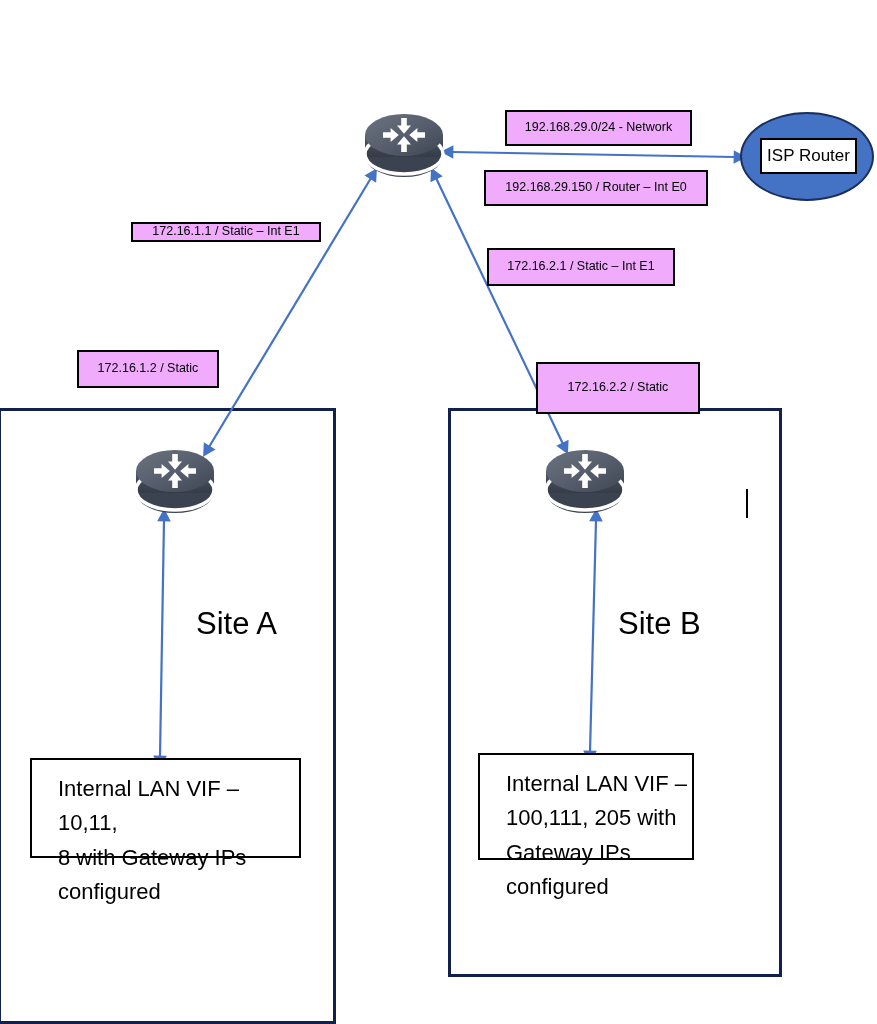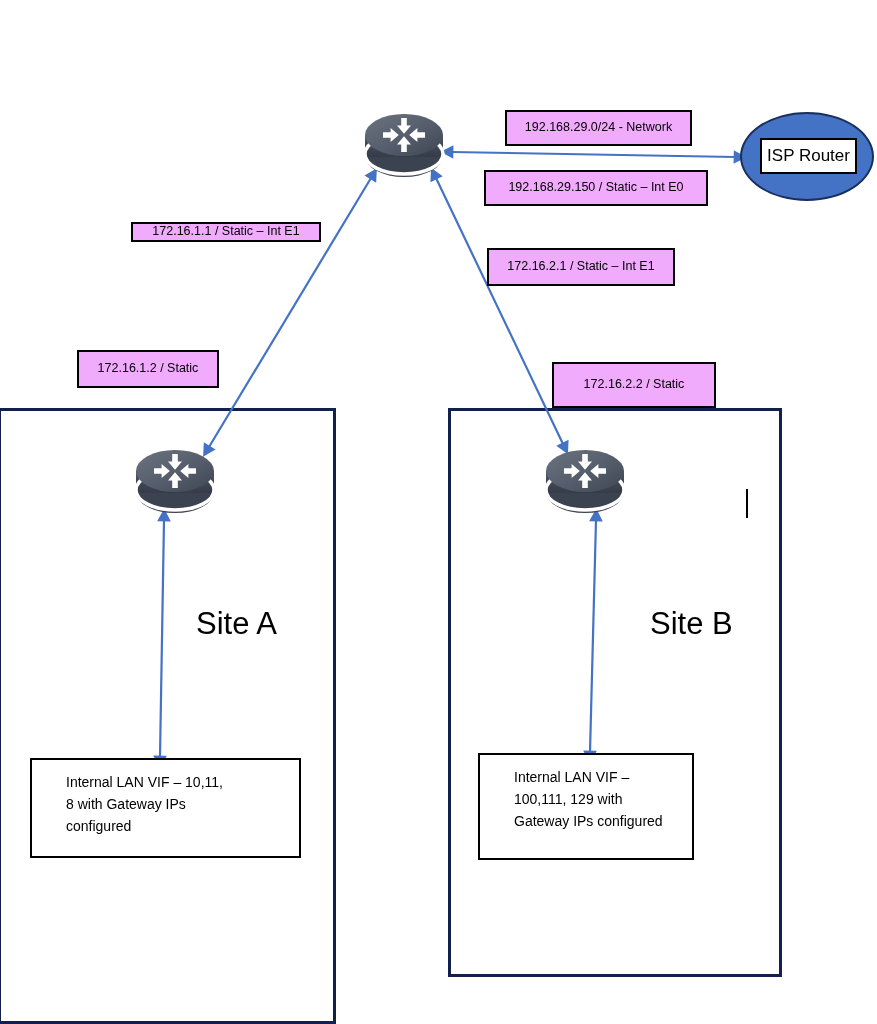--- a/index.html
+++ b/index.html
@@ -35,53 +35,53 @@
   #site-b-box { left: 448px; top: 408px; width: 334px; height: 569px; }
 
   .site-label {
     position: absolute;
     font-family: "Liberation Sans", sans-serif;
     font-size: 31px;
     color: #000000;
     white-space: nowrap;
   }
   #site-a-label { left: 196px; top: 606px; }
-  #site-b-label { left: 618px; top: 606px; margin-left: 32px; }
+  #site-b-label { left: 618px; top: 606px; }
 
   .callout {
     position: absolute;
     box-sizing: border-box;
     border: 2.5px solid #000000;
     background: #f0abfc;
     display: flex;
     align-items: center;
     justify-content: center;
     font-family: "Liberation Sans", sans-serif;
     font-size: 12.5px;
     color: #000000;
     line-height: 1.25;
     white-space: nowrap;
   }
   #cal-net     { left: 505px; top: 110px; width: 187px; height: 36px; }
   #cal-e0      { left: 484px; top: 170px; width: 224px; height: 36px; }
   #cal-e1a     { left: 131px; top: 222px; width: 190px; height: 20px; }
   #cal-e1b     { left: 487px; top: 248px; width: 188px; height: 38px; }
   #cal-static-a{ left: 77px;  top: 350px; width: 142px; height: 38px; }
-  #cal-static-b{ left: 552px; top: 362px; width: 164px; height: 46px; }
+  #cal-static-b{ left: 536px; top: 362px; width: 164px; height: 52px; }
 
   .lanbox {
     position: absolute;
     box-sizing: border-box;
     border: 2.5px solid #000000;
     background: #ffffff;
     font-family: "Liberation Sans", sans-serif;
-    font-size: 14px;
+    font-size: 22px;
     color: #000000;
     line-height: 1.56;
-    padding: 12px 0 0 34px;
+    padding: 12px 0 0 26px;
   }
   #lan-a { left: 30px;  top: 758px; width: 271px; height: 100px; }
   #lan-b { left: 478px; top: 753px; width: 216px; height: 107px; }
 
   .isp-ellipse {
     position: absolute;
     left: 740px;
     top: 112px;
     width: 134px;
     height: 89px;
@@ -211,21 +211,21 @@
 
   <div class="isp-ellipse"></div>
   <div class="isp-inner">
     <span>ISP Router</span>
   </div>
 
   <div class="callout" id="cal-net">
     <span>192.168.29.0/24 - Network</span>
   </div>
   <div class="callout" id="cal-e0">
-    <span>192.168.29.150 / Static – Int E0</span>
+    <span>192.168.29.150 / Router – Int E0</span>
   </div>
   <div class="callout" id="cal-e1a">
     <span>172.16.1.1 / Static – Int E1</span>
   </div>
   <div class="callout" id="cal-e1b">
     <span>172.16.2.1 / Static – Int E1</span>
   </div>
   <div class="callout" id="cal-static-a">
     <span>172.16.1.2 / Static</span>
   </div>
@@ -236,19 +236,19 @@
   <div class="site-label" id="site-a-label">Site A</div>
   <div class="site-label" id="site-b-label">Site B</div>
 
   <div class="lanbox" id="lan-a">
     <div>Internal LAN VIF – 10,11,</div>
     <div>8 with Gateway IPs</div>
     <div>configured</div>
   </div>
   <div class="lanbox" id="lan-b">
     <div>Internal LAN VIF –</div>
-    <div>100,111, 129 with</div>
+    <div>100,111, 205 with</div>
     <div>Gateway IPs configured</div>
   </div>
 
   <div class="caret-artifact"></div>
 
 </div>
 
 </body></html>

